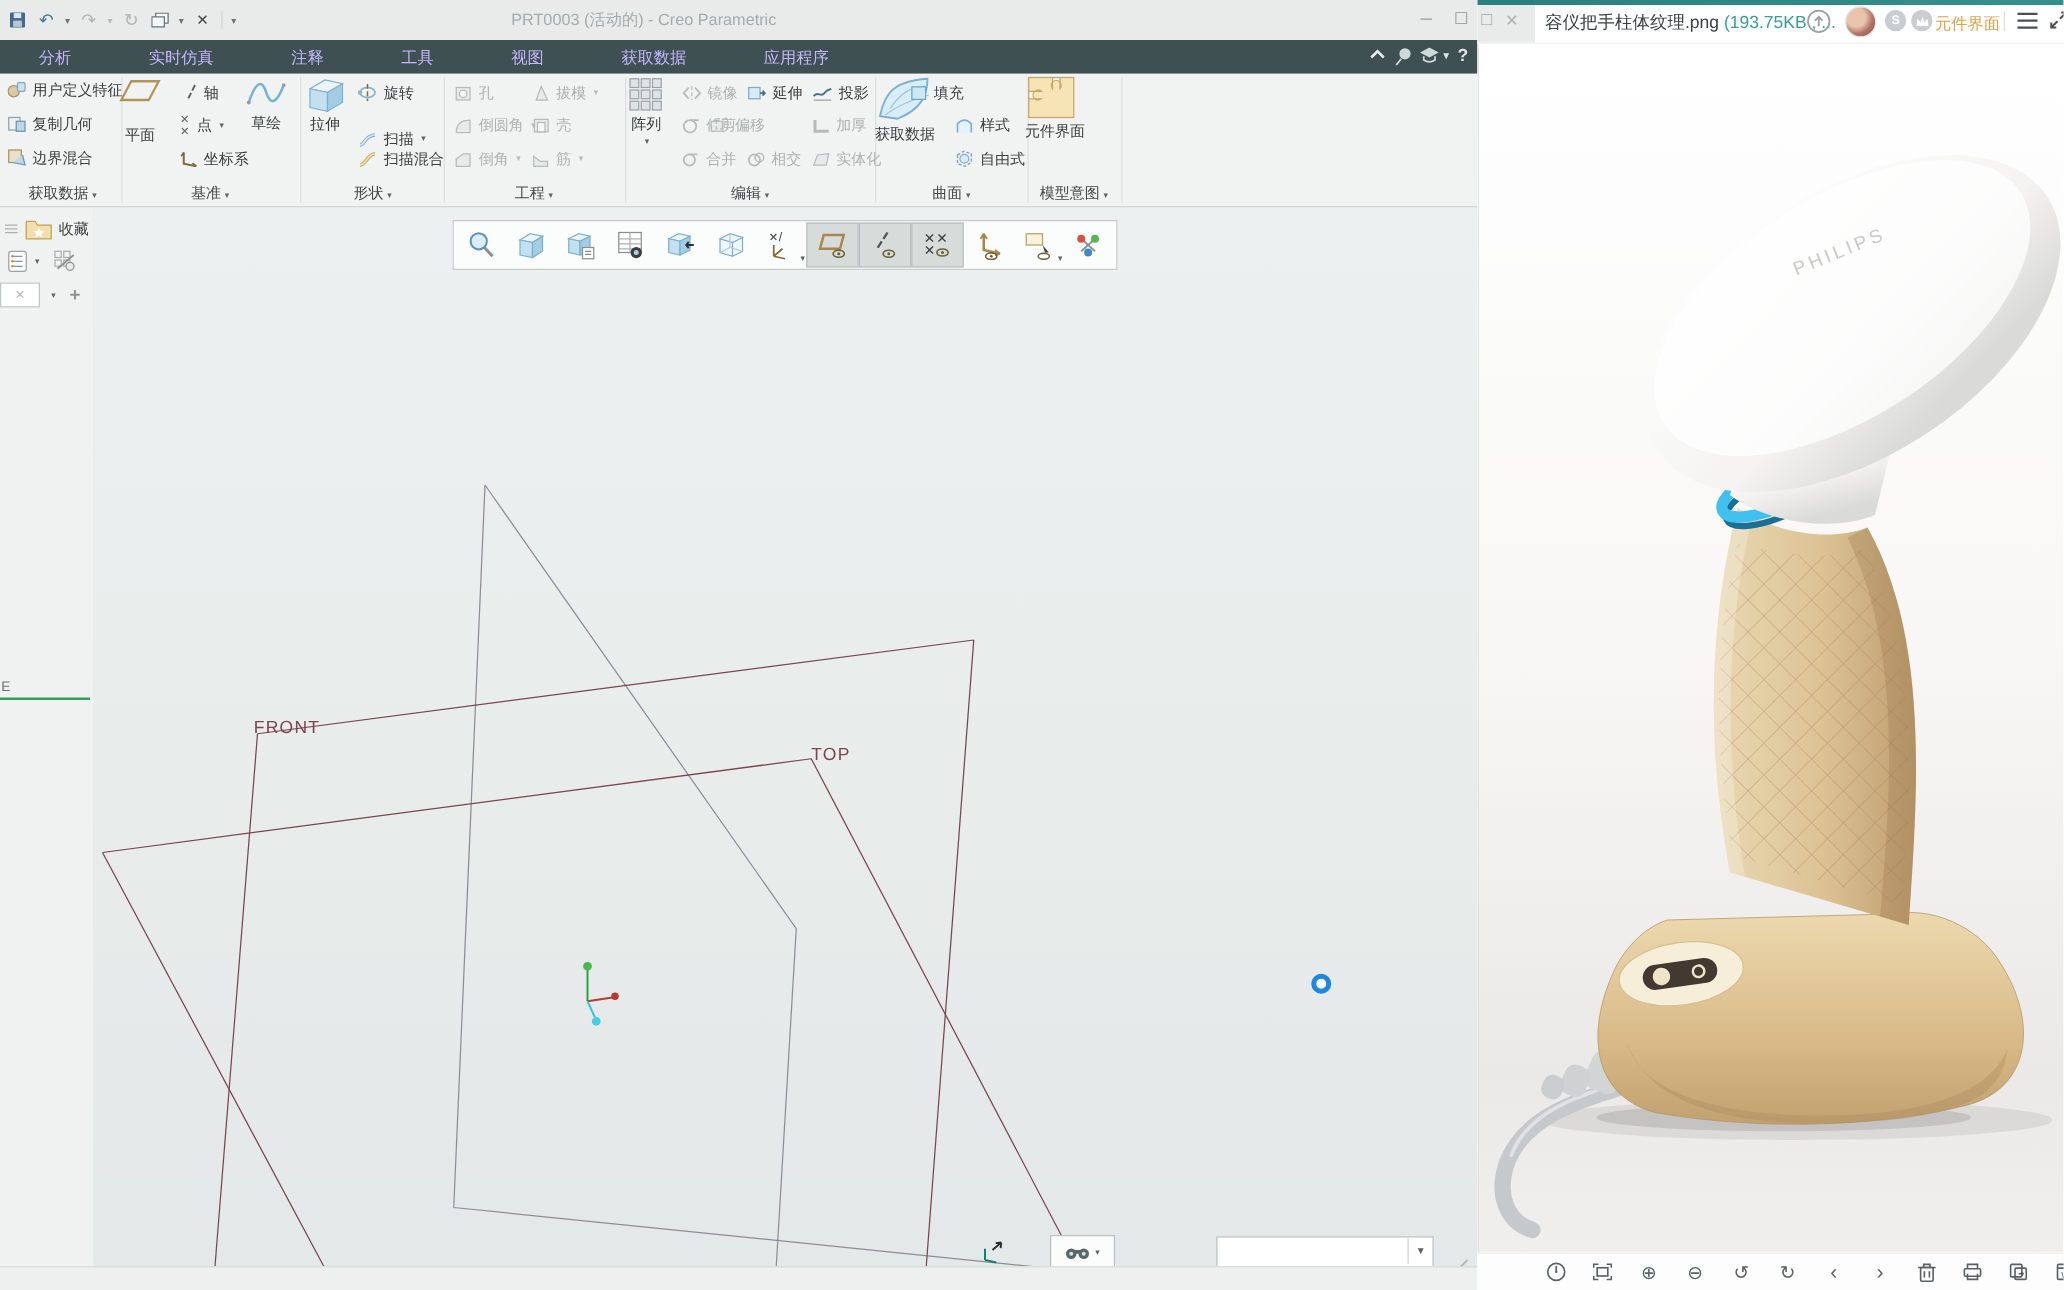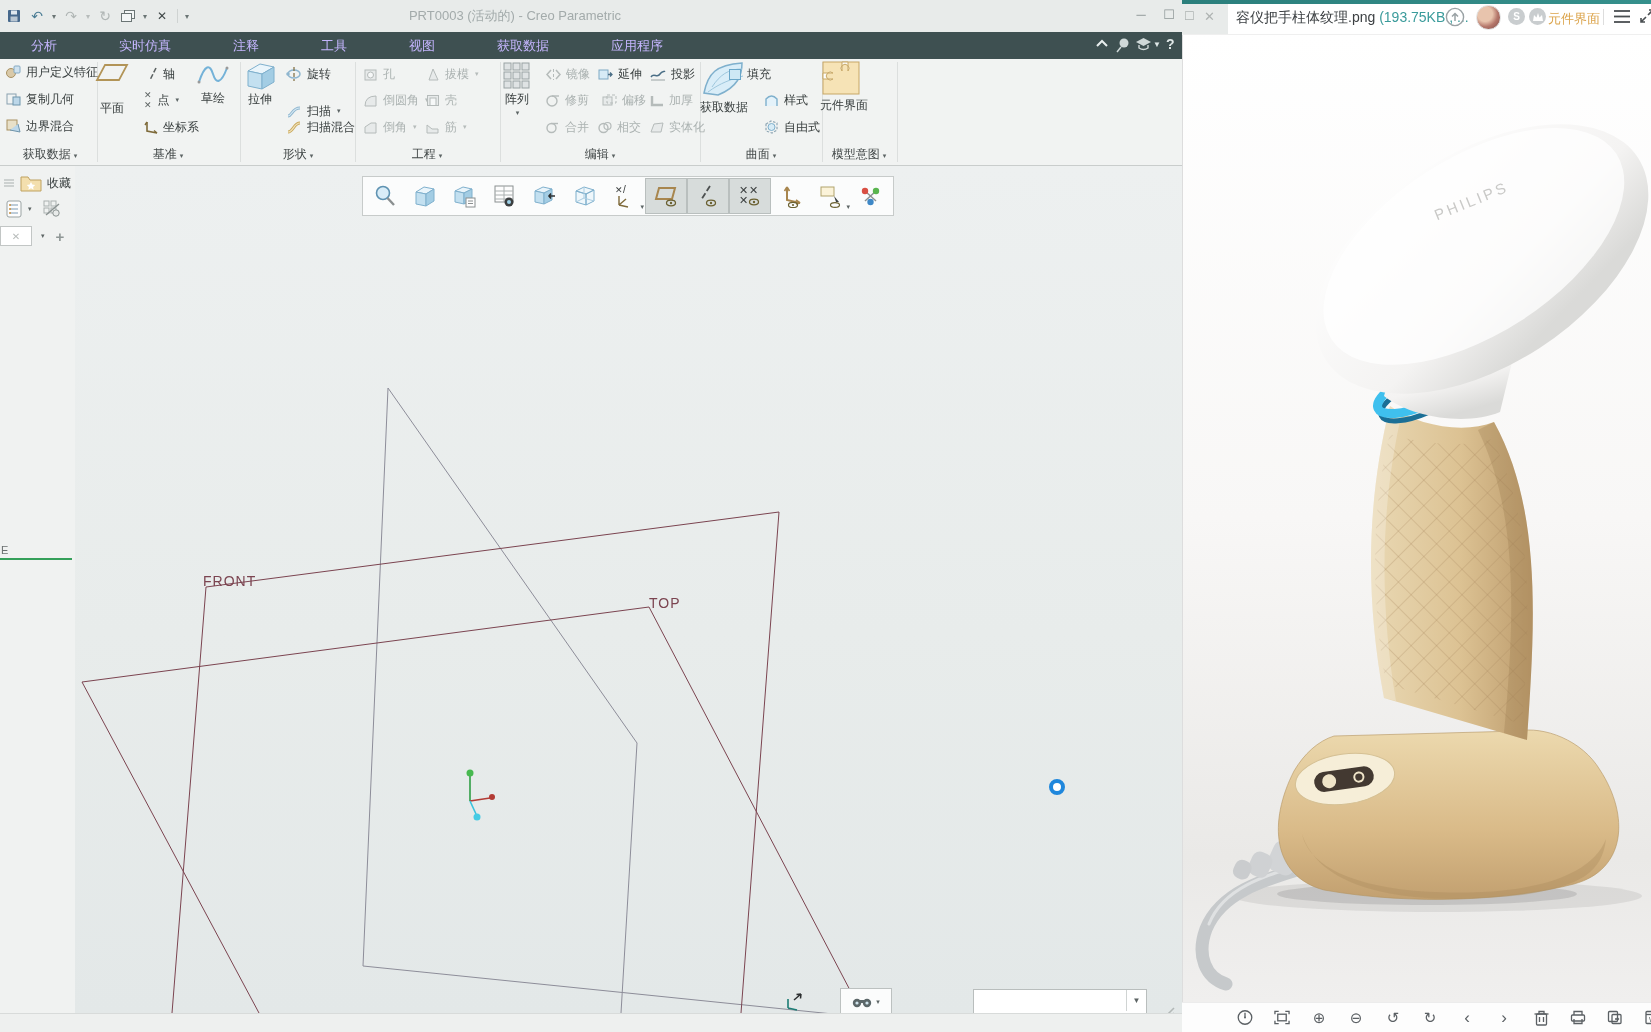--- a/index.html
+++ b/index.html
@@ -357,21 +357,21 @@
       </div>
       <div class="ri dis" style="left:546px;top:33px">
         <span>
             <svg width="14" height="13" viewBox="0 0 14 13">
               <circle cx="6" cy="7" r="5" fill="none" stroke="#b5bbba" stroke-width="1.4"></circle>
               <line x1="6" y1="2" x2="13" y2="2" stroke="#b5bbba" stroke-width="1.4"></line>
             </svg>
           </span>
         <span>修剪</span>
       </div>
-      <div class="ri dis" style="left:602px;top:33px">
+      <div class="ri dis" style="left:568px;top:33px">
         <span>
             <svg width="15" height="13" viewBox="0 0 15 13">
               <rect x="1" y="3" width="9" height="8" fill="#e7eaea" stroke="#b5bbba"></rect>
               <rect x="5" y="1" width="9" height="8" fill="none" stroke="#b5bbba" stroke-dasharray="3 2"></rect>
             </svg>
           </span>
         <span>偏移</span>
       </div>
       <div class="ri dis" style="left:650px;top:33px">
         <span>

